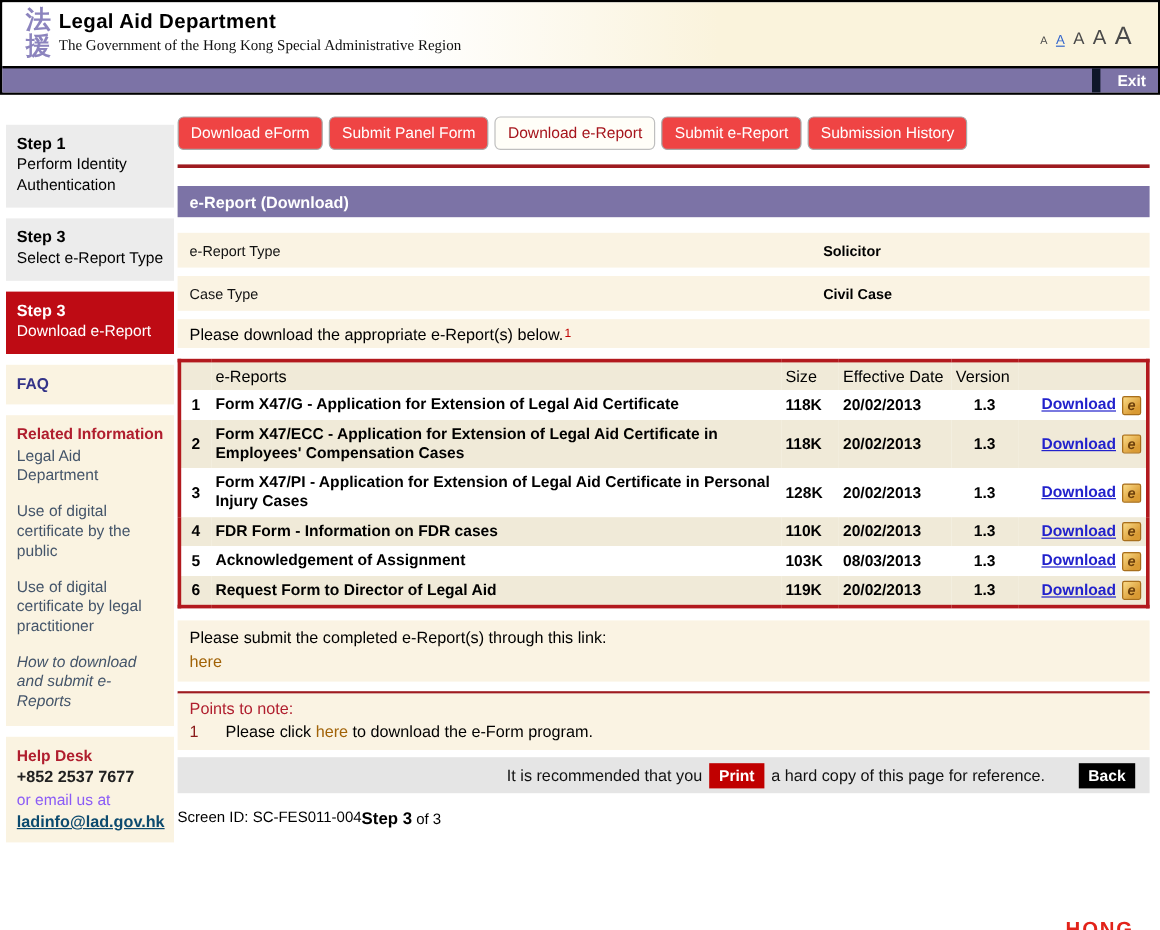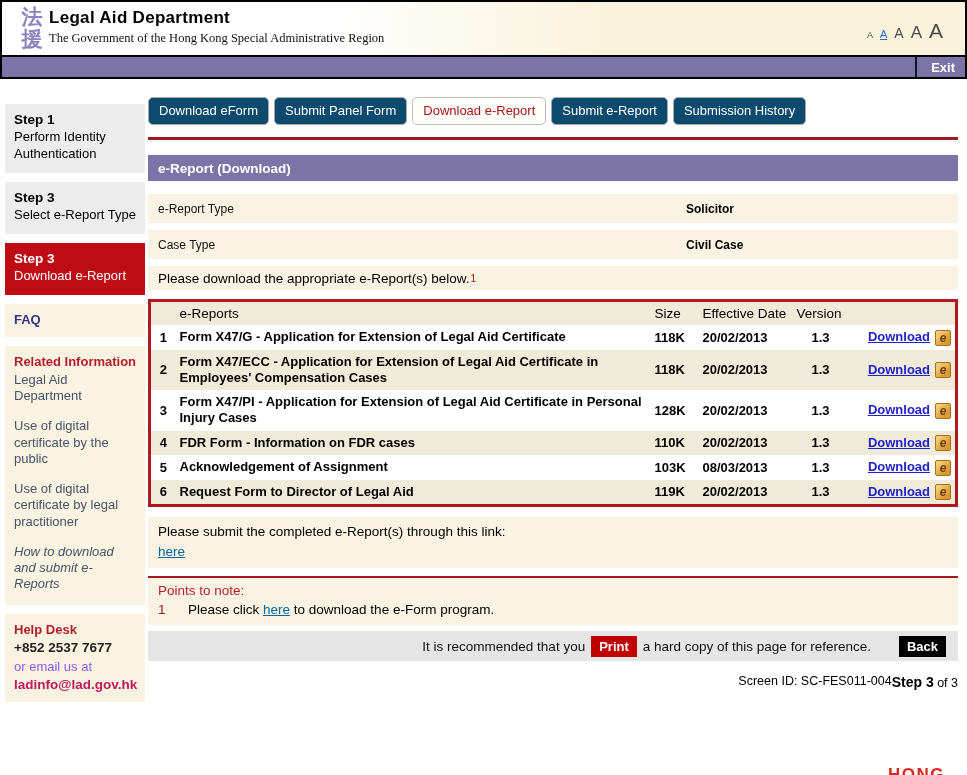--- a/index.html
+++ b/index.html
@@ -12,45 +12,45 @@
   .logo { position:absolute; left:13px; top:4px; width:34px; line-height:22px; font-size:21px; font-weight:bold; color:#8C84BE; text-align:center; }
   .logo span{display:block;}
   .titles { position:absolute; left:47px; top:6px; }
   .app-title { font-size:17px; font-weight:bold; color:#000; letter-spacing:.3px; }
   .app-subtitle { font-family:"Liberation Serif", serif; font-size:12.5px; color:#111; margin-top:3px; }
   .font-sizes { position:absolute; right:22px; top:18px; display:flex; align-items:baseline; gap:7px; color:#4a4a4a; }
   .fs-a { cursor:pointer; line-height:1; }
   .fs-0{font-size:9px;} .fs-1{font-size:11px; color:#3366CC; text-decoration:underline;}
   .fs-2{font-size:14px;} .fs-3{font-size:17px;} .fs-4{font-size:21px;}
   .purple-bar { position:relative; height:22px; background:#7C73A6; border-top:2px solid #000; }
-  .exit-cell { position:absolute; right:0; top:0; height:100%; display:flex; align-items:center; border-left:2px solid #0f172a; padding:0 10px 0 14px; color:#fff; font-weight:bold; font-size:13px; cursor:pointer; }
+  .exit-cell { position:absolute; right:0; top:0; height:100%; display:flex; align-items:center; border-left:7px solid #0f172a; padding:0 10px 0 14px; color:#fff; font-weight:bold; font-size:13px; cursor:pointer; }
 
   
   .content { position:relative; }
   .sidebar { position:absolute; left:5px; top:25px; width:140px; font-size:13px; }
   .main { position:absolute; left:148px; top:18px; width:810px; }
 
   
   .sb-block { padding:8px 8px 10px 9px; margin-bottom:9px; }
   .sb-gray { background:#ECECEC; }
   .sb-red { background:#BE0B14; color:#fff; }
   .sb-cream { background:#FAF3E1; }
   .sb-step-title { font-weight:bold; font-size:13.5px; margin-bottom:2px; }
   .sb-step-desc { font-size:13px; line-height:1.3; }
   .sb-faq { font-weight:bold; color:#333388; cursor:pointer; }
   .sb-heading { font-weight:bold; color:#B01E2E; line-height:1.25; margin-bottom:2px; }
   .sb-link { display:block; color:#44556A; line-height:1.25; margin:0 0 14px 0; cursor:pointer; text-decoration:none; }
   .sb-link:last-child { margin-bottom:2px;font-style:italic; }
   .hd-phone { font-weight:bold; color:#222; margin:2px 0 4px 0; font-size:13.5px; }
   .hd-intro { color:#8b5cf6; margin-bottom:3px; }
-  .hd-email { font-weight:bold; color:#be185d; font-size:13.5px; }
+  .hd-email { font-weight:bold; color:#0c4a6e; font-size:13.5px;text-decoration:underline; }
 
   
   .tabs { display:flex; gap:5px; margin-bottom:12px; }
-  .tab { background:#0c4a6e; color:#fff; border:1px solid #A8A8A8; border-radius:5px; padding:5px 10px 6px; font-size:13px; white-space:nowrap; cursor:pointer; }
+  .tab { background:#ef4444; color:#fff; border:1px solid #A8A8A8; border-radius:5px; padding:5px 10px 6px; font-size:13px; white-space:nowrap; cursor:pointer; }
   .tab.active { background:#FFFEF8; color:#A6151D; border-color:#BFBFBF; }
   .redline { height:3px; background:#9E1B20; margin-bottom:15px; }
   .redline2 { height:2px; background:#9E1B20; margin:8px 0 0 0; }
 
   
   .section-title { height:26px; background:#7C73A6; color:#fff; font-weight:bold; font-size:13.5px; display:flex; align-items:center; padding-left:10px; margin-bottom:13px; }
   .field-row { position:relative; height:29px; background:#FAF3E3; margin-bottom:7px; display:flex; align-items:center; font-size:12px; }
   .field-label { padding-left:10px; color:#111; }
   .field-value { position:absolute; left:538px; font-weight:bold; color:#000; }
   .instruction-row { height:24px; background:#FAF3E3; display:flex; align-items:center; padding-left:10px; font-size:13.5px; margin-bottom:9px; }
@@ -67,32 +67,32 @@
   th.h-size { font-weight:normal; }
   th.h-date, td.c-date { width:94px; white-space:nowrap; font-weight:bold; }
   th.h-date { font-weight:normal; }
   th.h-ver, td.c-ver { width:56px; text-align:center; font-weight:bold; }
   th.h-ver { font-weight:normal; text-align:left; }
   td.c-dl { width:108px; text-align:right; white-space:nowrap; padding-right:6px; }
   .dl-link { color:#2222CC; font-weight:bold; text-decoration:underline; cursor:pointer; }
   .dl-icon { display:inline-flex; width:16px; height:16px; margin-left:5px; vertical-align:middle; background:linear-gradient(135deg,#F6D27C 10%,#D99A33 75%); border:1px solid #A86F1C; border-radius:2px; align-items:center; justify-content:center; font-size:12px; font-weight:bold; font-style:italic; color:#6B3E0B; cursor:pointer; }
 
   .submit-block { background:#FAF3E3; padding:5px 10px 7px; font-size:13.5px; margin-top:10px; line-height:1.45; }
-  .here-link { color:#0369a1; text-decoration:underline; cursor:pointer; }
+  .here-link { color:#a16207; cursor:pointer; }
   .notes-block { background:#FAF3E3; padding:5px 10px 8px; font-size:13.5px; }
   .notes-heading { color:#B01E2E; margin-bottom:4px; }
   .note-line { display:flex; }
   .note-num { color:#8A1A1A; width:30px; }
 
   .print-bar { margin-top:6px; height:30px; background:#E5E5E5; display:flex; align-items:center; justify-content:flex-end; font-size:13.5px; color:#111; gap:6px; padding-right:12px; }
   .btn { border:none; color:#fff; font-weight:bold; font-size:13px; padding:3px 8px; cursor:pointer; font-family:"Liberation Sans",sans-serif; }
   .btn-print { background:#C00000; }
   .btn-back { background:#000000;margin-left:22px; }
 
-  .screen-row { display:flex; justify-content:flex-end; margin-top:13px; font-size:12.5px; color:#000; }
+  .screen-row { display:flex; justify-content:flex-start; margin-top:13px; font-size:12.5px; color:#000; }
   .step-ind { font-size:12.5px; }
   .step-ind b { font-size:14px; }
 
   
   .hk-logo { position:absolute; right:18px; top:685px; }
 </style>
 </head>
 <body>
 
 <div class="page">

